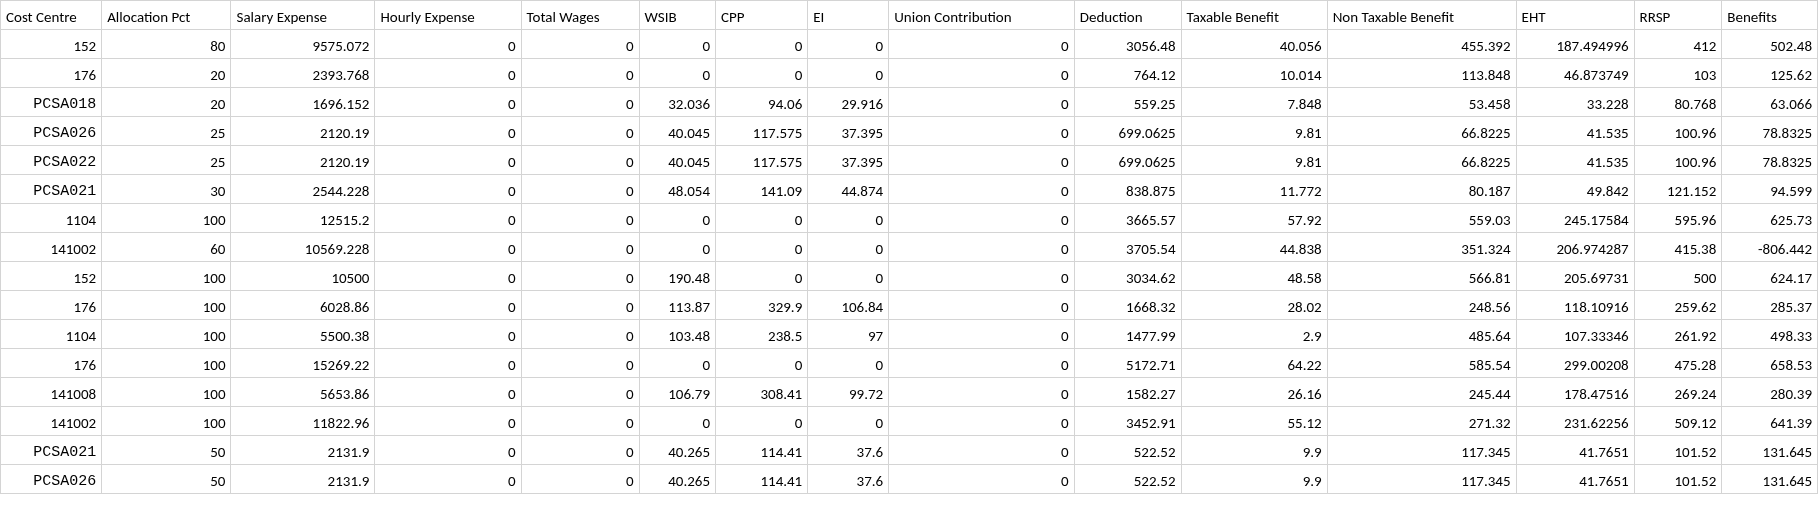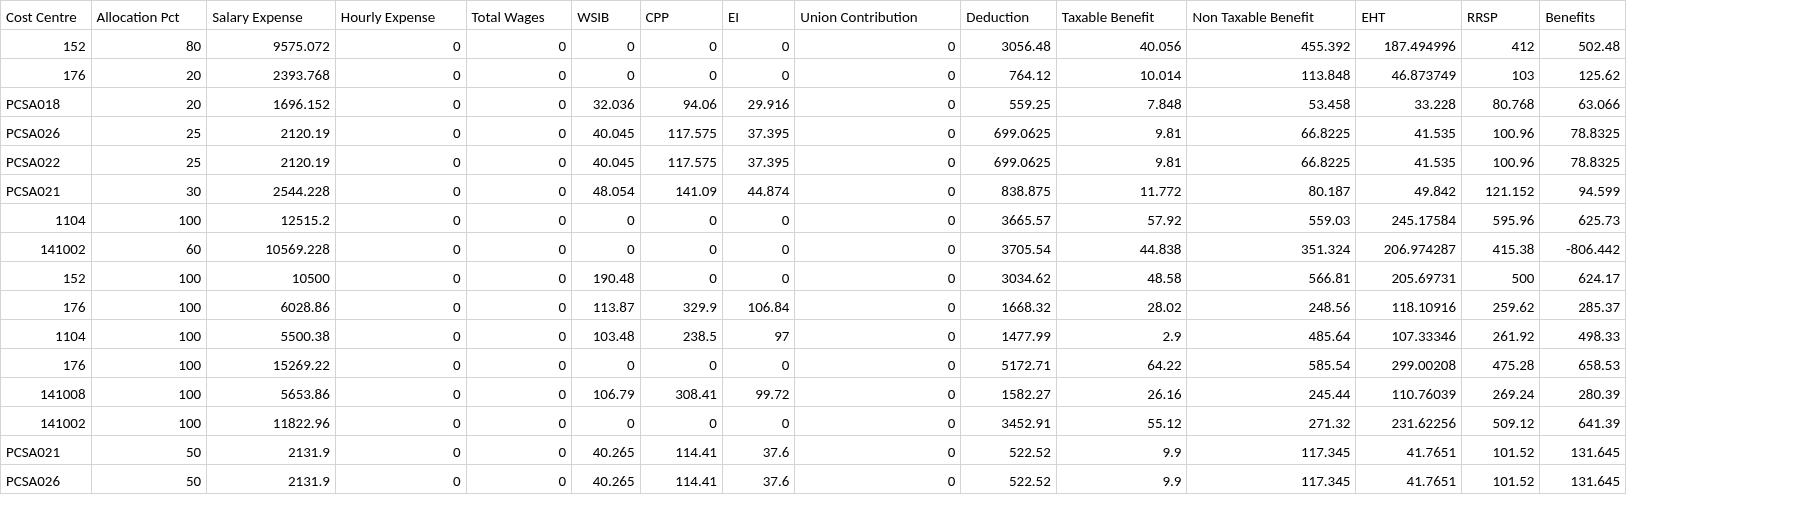--- a/index.html
+++ b/index.html
@@ -6,40 +6,40 @@
     body {
       margin: 0;
       padding: 0;
       font-family: Calibri, Arial, sans-serif;
       font-size: 15px;
       color: #000;
       background: #fff;
     }
     table {
       border-collapse: collapse;
-      width: 1626px;
+      width: 1818px;
       table-layout: fixed;
       border-radius: 8px;
     }
     th, td {
       border: 1px solid #d4d4d4;
       padding: 3px 5px;
       height: 29px;
       overflow: hidden;
       white-space: nowrap;
       text-overflow: clip;
       vertical-align: bottom;
     }
     th {
       font-weight: normal;
       text-align: left;
       background: #fff;
     }
     td.num { text-align: right; }
-    td.txt { text-align: left; }
+    td.txt { text-align: right; font-family: Liberation Mono, monospace; }
     col.c0 { width: 90px; }
     col.c1 { width: 115px; }
     col.c2 { width: 128px; }
     col.c3 { width: 130px; }
     col.c4 { width: 105px; }
     col.c5 { width: 68px; }
     col.c6 { width: 82px; }
     col.c7 { width: 72px; }
     col.c8 { width: 165px; }
     col.c9 { width: 95px; }
@@ -300,21 +300,21 @@
         <td class="num">5653.86</td>
         <td class="num">0</td>
         <td class="num">0</td>
         <td class="num">106.79</td>
         <td class="num">308.41</td>
         <td class="num">99.72</td>
         <td class="num">0</td>
         <td class="num">1582.27</td>
         <td class="num">26.16</td>
         <td class="num">245.44</td>
-        <td class="num">110.76039</td>
+        <td class="num">178.47516</td>
         <td class="num">269.24</td>
         <td class="num">280.39</td>
       </tr>
       <tr>
         <td class="num">141002</td>
         <td class="num">100</td>
         <td class="num">11822.96</td>
         <td class="num">0</td>
         <td class="num">0</td>
         <td class="num">0</td>

